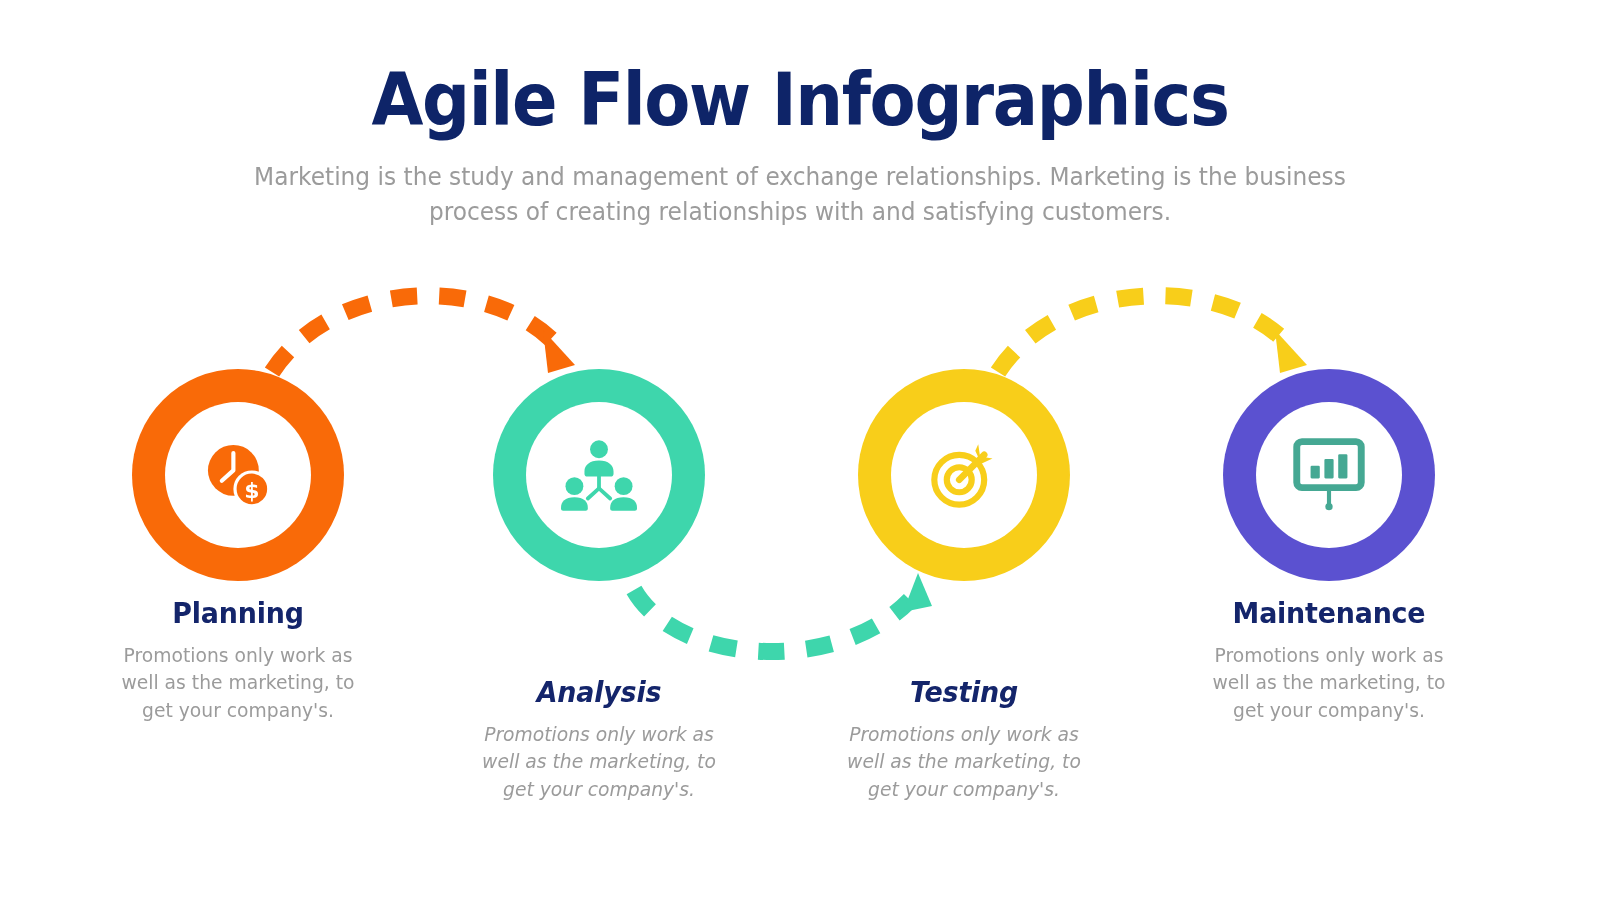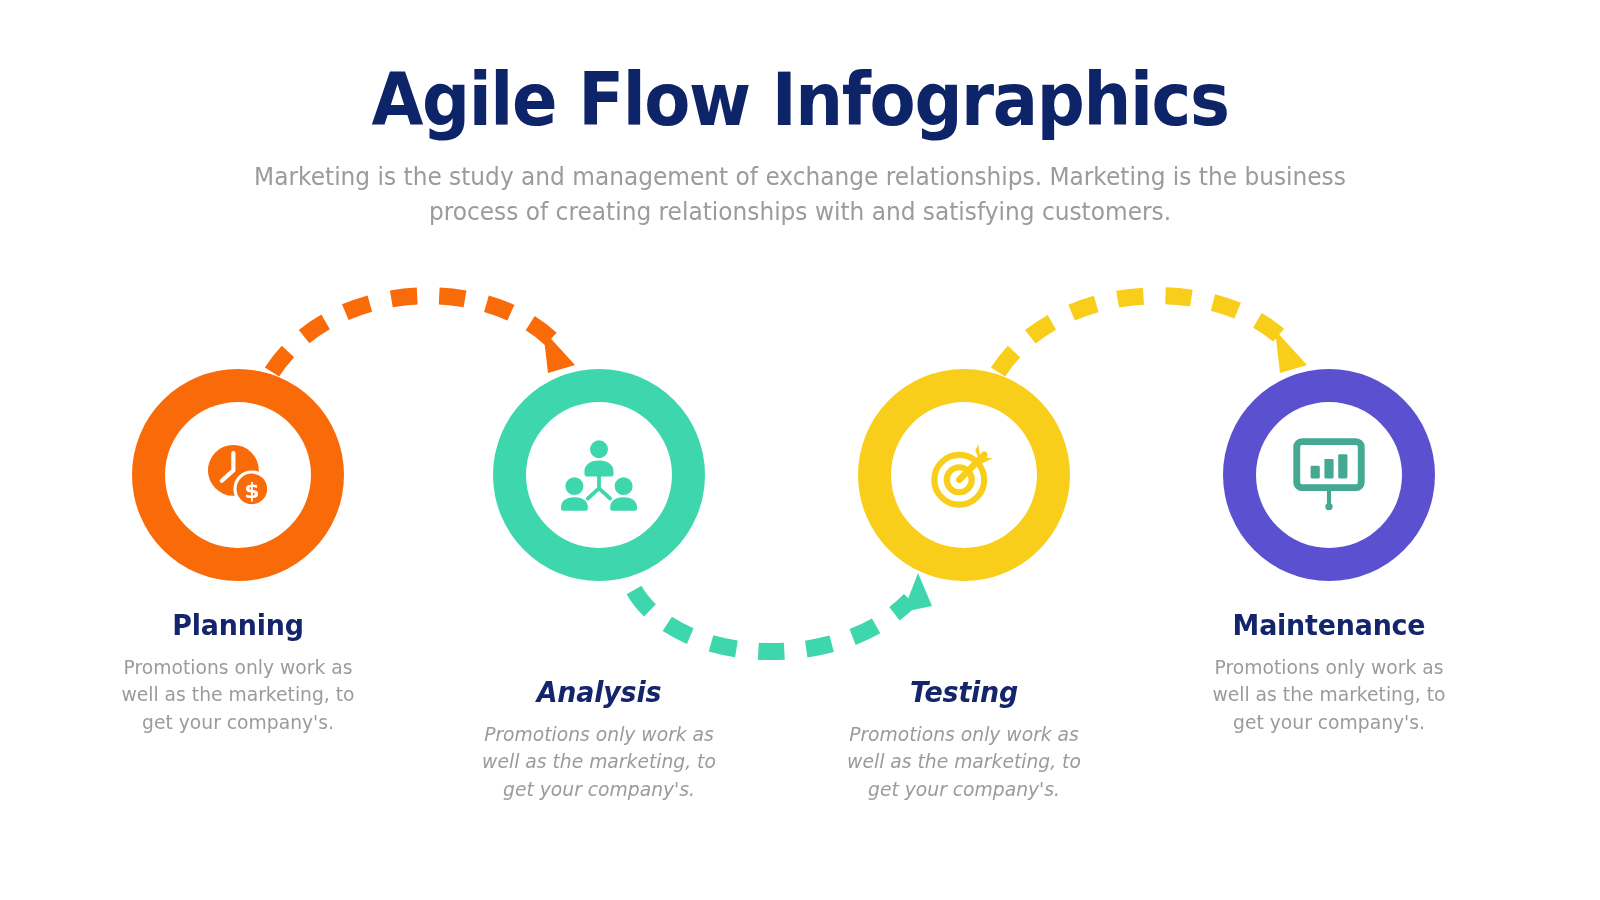--- a/index.html
+++ b/index.html
@@ -92,21 +92,21 @@
     padding: 0 24px;
     transform: scaleX(0.96);
   }
 
   
   #step-1 { left: 78px;   top: 369px; }
   #step-2 { left: 439px;  top: 369px; }
   #step-3 { left: 804px;  top: 369px; }
   #step-4 { left: 1169px; top: 369px; }
 
-  #step-1 .caption, #step-4 .caption { top: 242px; }
+  #step-1 .caption, #step-4 .caption { top: 230px; }
   #step-2 .caption, #step-3 .caption { top: 309px; font-style: italic; }
 </style>
 </head>
 <body>
 
 <div id="slide" style="background: rgb(255, 255, 255);">
 
   <div class="header">
     <div class="title" style="color: rgb(14, 36, 104);">Agile Flow Infographics</div>
     <div class="subtitle" style="color: rgb(155, 155, 155);">Marketing is the study and management of exchange relationships. Marketing is the business process of creating relationships with and satisfying customers.</div>

